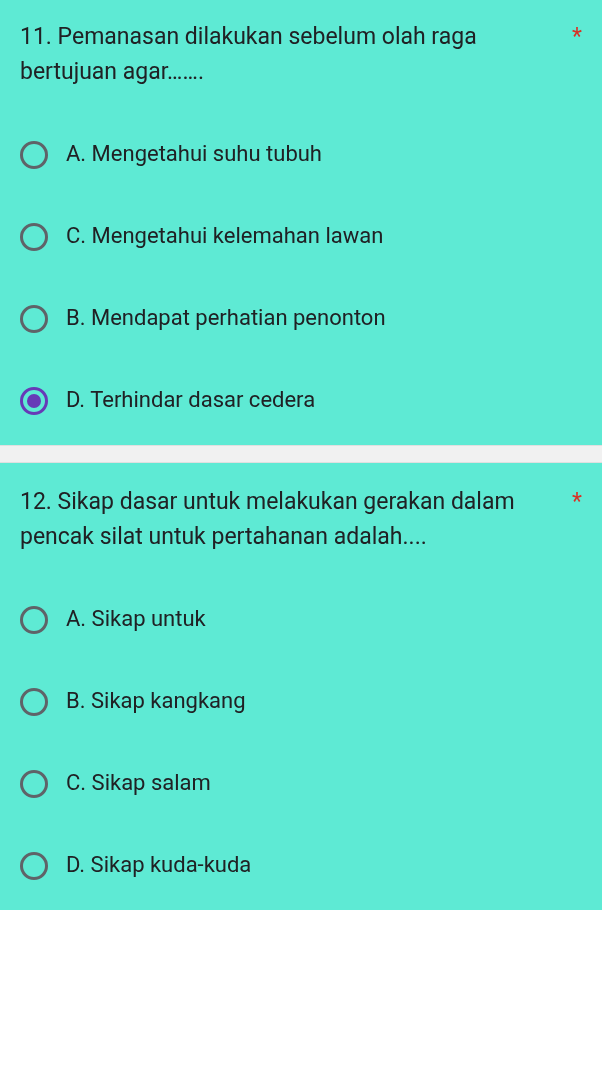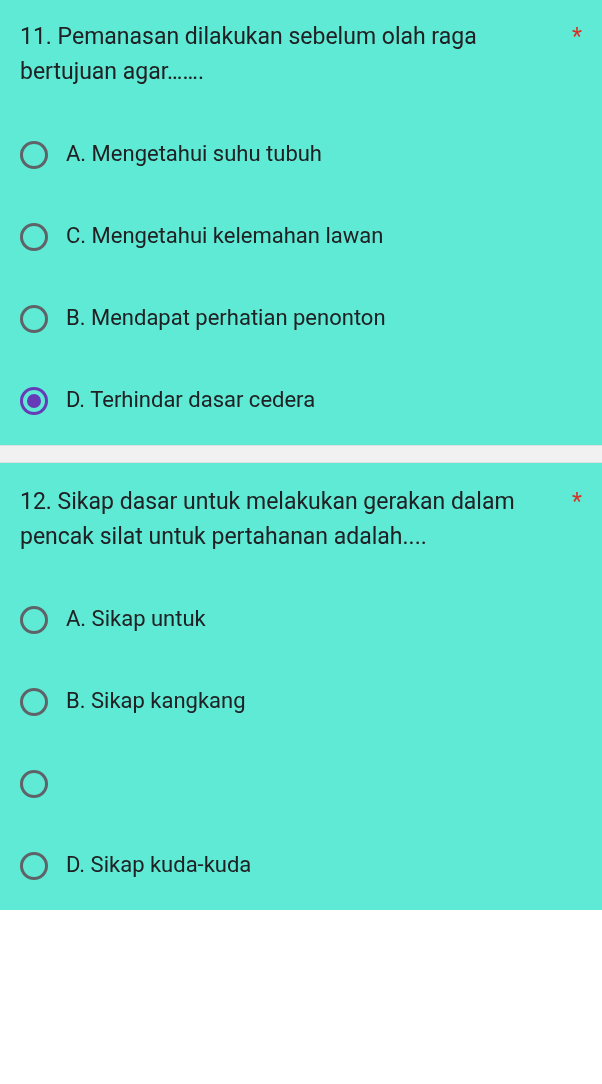--- a/index.html
+++ b/index.html
@@ -124,19 +124,20 @@
     <div class="option-row">
       <div class="radio-outer"></div>
       <span class="option-label">A. Sikap untuk</span>
     </div>
     <div class="option-row">
       <div class="radio-outer"></div>
       <span class="option-label">B. Sikap kangkang</span>
     </div>
     <div class="option-row">
       <div class="radio-outer"></div>
+      <span class="option-label">C. Sikap salam</span>
     </div>
     <div class="option-row">
       <div class="radio-outer"></div>
       <span class="option-label">D. Sikap kuda-kuda</span>
     </div>
   </div>
 </div>
 
 </body></html>

